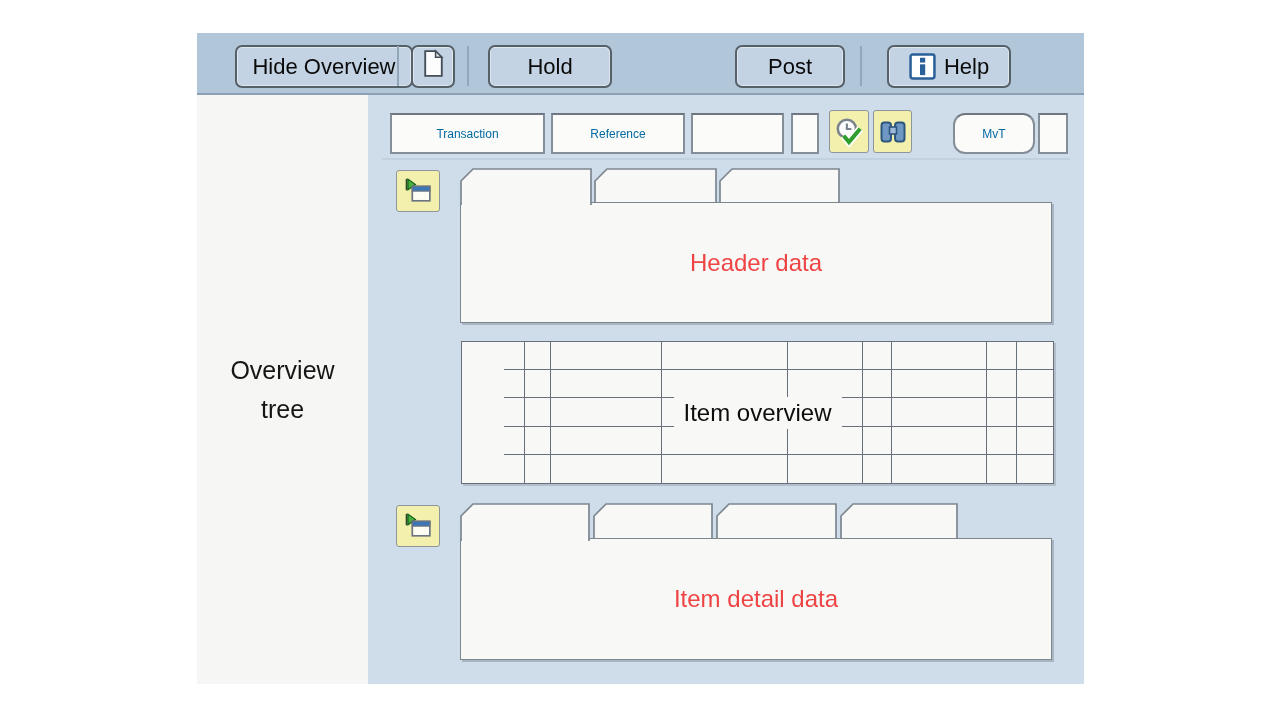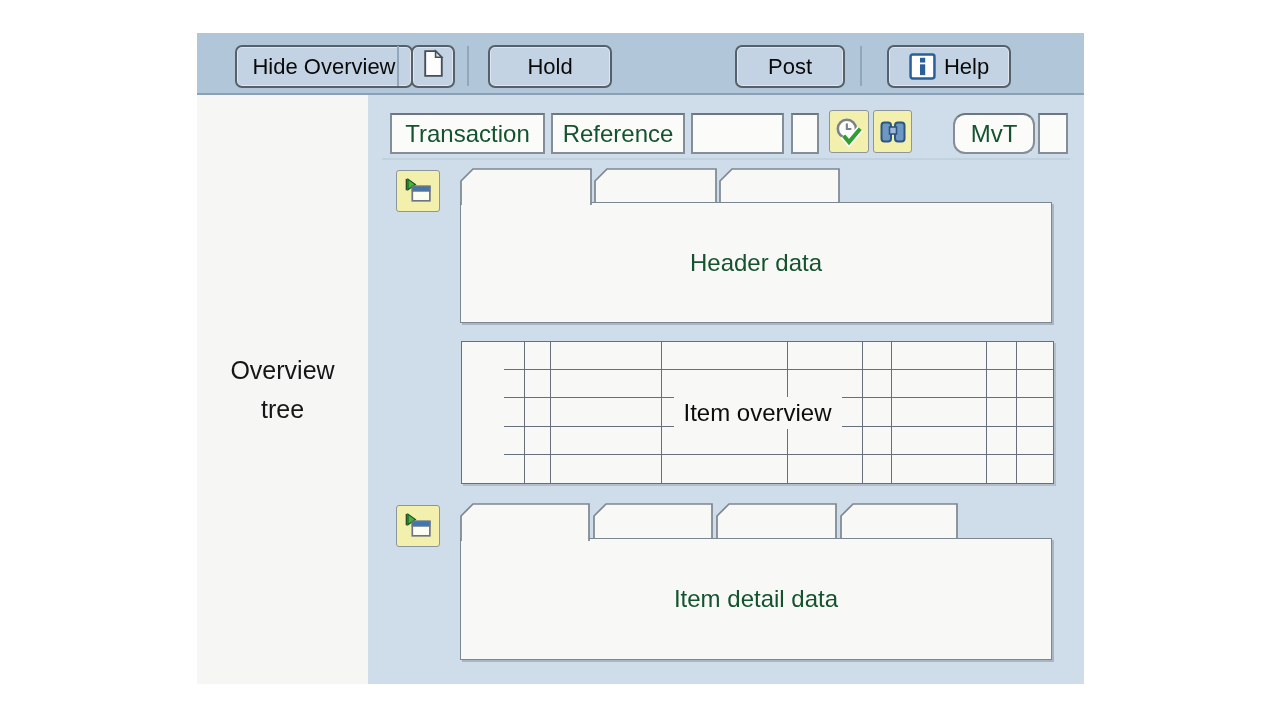--- a/index.html
+++ b/index.html
@@ -37,40 +37,40 @@
   .main{
     position:absolute;left:171px;top:62px;width:716px;height:589px;
     background:var(--main_bg,#cfdce9);
   }
 
   
   .fld{
     position:absolute;top:18px;height:41px;box-sizing:border-box;
     background:#fbfbfa;border:2px solid #848e98;border-top-color:#6e7781;
     display:flex;align-items:center;justify-content:center;
-    font-size:24px;color:#14532d;
+    font-size:12px;color:#0369a1;
   }
   .fields-underline{position:absolute;left:14px;top:63px;width:688px;height:2px;background:#bccbd9;opacity:.65;}
 
   
   .ybtn{
     position:absolute;box-sizing:border-box;
     background:var(--yellow_button_bg,#f3efad);
     border:1.5px solid #8d959d;border-radius:3px;
     display:flex;align-items:center;justify-content:center;cursor:default;
   }
 
   
   .panel{
     position:absolute;box-sizing:border-box;
     background:var(--panel_bg,#f8f8f7);
     border:1.5px solid var(--border,#7d8790);
     box-shadow:2px 2px 0 rgba(122,134,146,.45);
     display:flex;align-items:center;justify-content:center;
-    font-size:24px;color:#14532d;
+    font-size:24px;color:#ef4444;
   }
   .tab{position:absolute;display:block;}
   .tab path{fill:var(--panel_bg,#f8f8f7);stroke:var(--border,#7d8790);stroke-width:1.7;}
   .tab.active{z-index:3;}
 
   
   .grid{
     position:absolute;box-sizing:border-box;display:grid;
     background:var(--panel_bg,#f8f8f7);
     border:1.5px solid var(--grid_line,#67707a);

